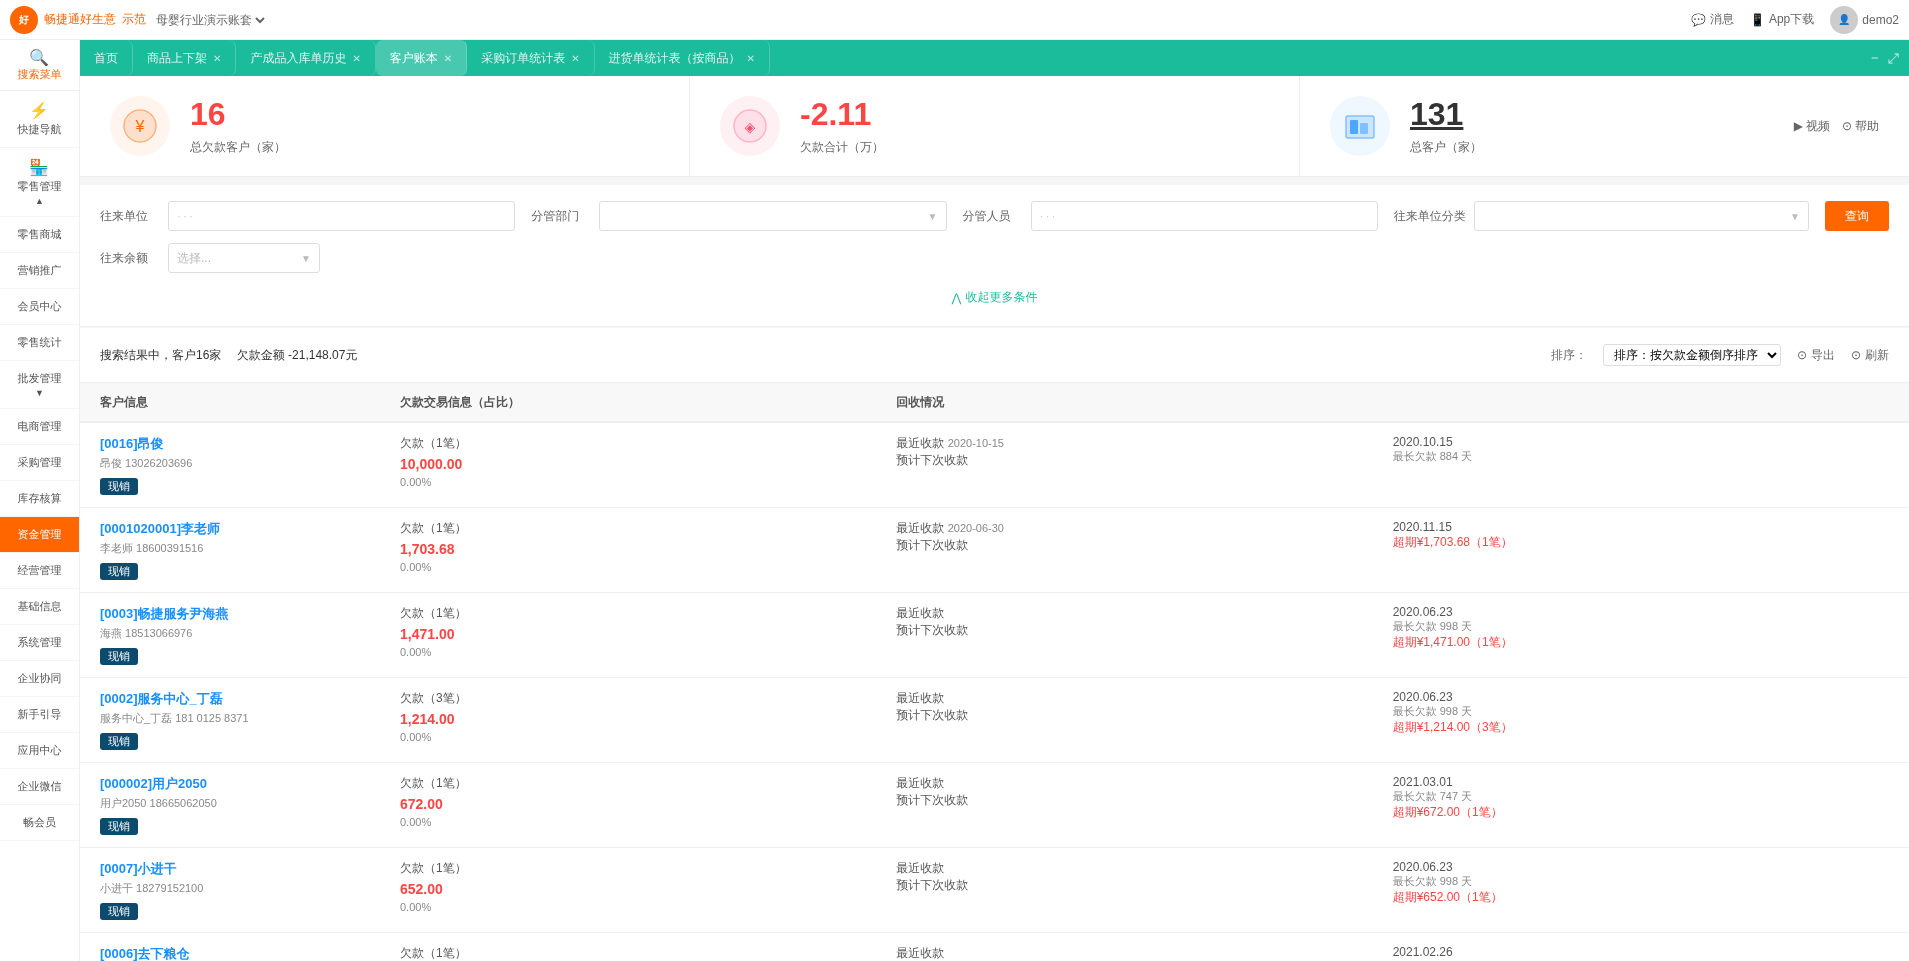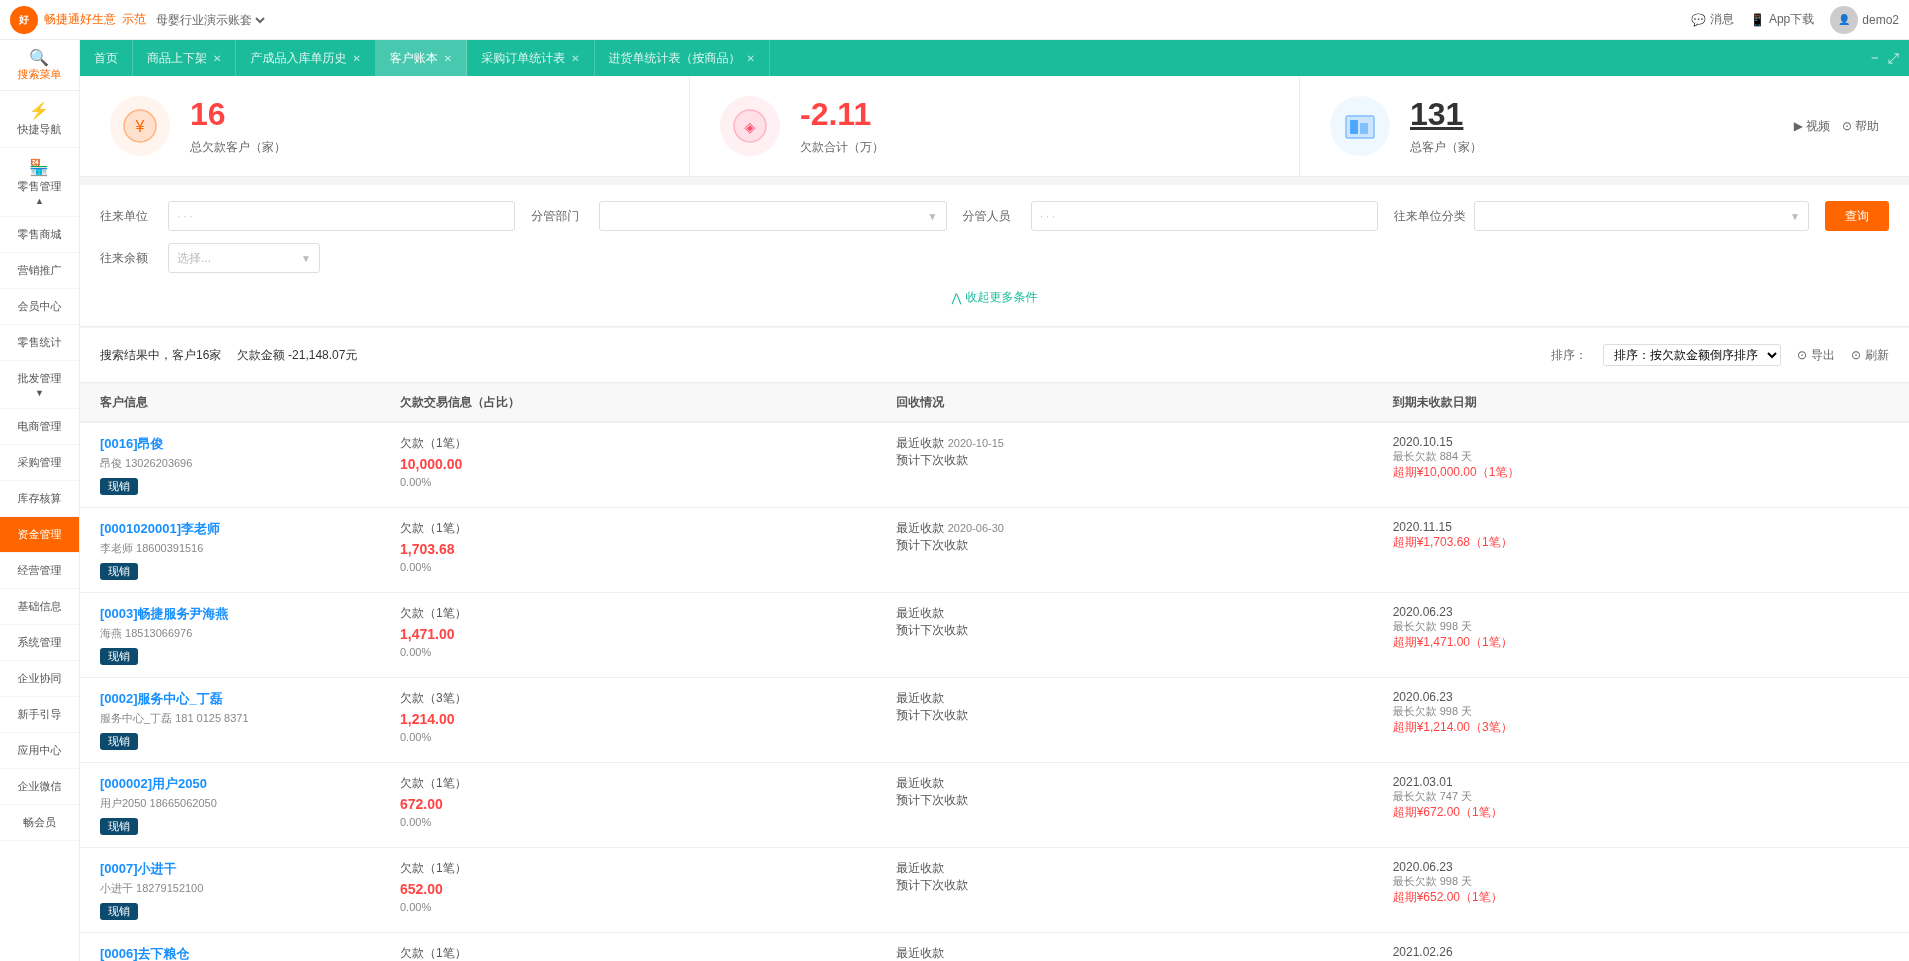--- a/index.html
+++ b/index.html
@@ -21,21 +21,21 @@
     .sidebar-item { padding: 10px 4px; text-align: center; cursor: pointer; font-size: 11px; color: #555; border-bottom: 1px solid #f5f5f5; }
     .sidebar-item.active { background: #ff6600; color: #fff; }
     .sidebar-item .icon { font-size: 16px; margin-bottom: 2px; }
     .sidebar-search { padding: 8px 4px; font-size: 11px; color: #ff6600; text-align: center; border-bottom: 1px solid #eee; cursor: pointer; }
 
     
     .main { flex: 1; display: flex; flex-direction: column; overflow: hidden; }
 
     
     .tab-bar { display: flex; align-items: center; background: #1bbc9b; height: 36px; padding: 0 0 0 0; overflow-x: auto; flex-shrink: 0; }
-    .tab-item { display: flex; align-items: center; padding: 0 14px; height: 36px; font-size: 12px; color: rgba(255,255,255,0.85); cursor: pointer; border-right: 1px solid rgba(255,255,255,0.2); white-space: nowrap; gap: 6px; flex-shrink: 0; }
+    .tab-item { display: flex; align-items: center; padding: 0 14px; height: 36px; font-size: 12px; color: rgba(255,255,255,0.85); cursor: pointer; border-right: 1px solid rgba(255,255,255,0.2); white-space: nowrap; gap: 6px; flex-shrink: 0; border-radius: 7px; }
     .tab-item.active { background: rgba(255,255,255,0.2); color: #fff; font-weight: normal; text-align: right; }
     .tab-item .close-x { font-size: 10px; color: rgba(255,255,255,0.7); cursor: pointer; }
     .tab-bar-actions { margin-left: auto; display: flex; align-items: center; padding: 0 10px; gap: 6px; }
     .tab-bar-action { color: rgba(255,255,255,0.8); cursor: pointer; font-size: 14px; }
 
     
     .content { flex: 1; overflow-y: auto; background: #f5f5f5; }
 
     
     .stats-row { display: flex; background: #fff; border-bottom: 1px solid #eee; }
@@ -343,21 +343,20 @@
             <span>刷新</span>
           </div>
         </div>
       </div>
 
       <div class="table-container">
         <div class="table-header">
           <div>客户信息</div>
           <div>欠款交易信息（占比）</div>
           <div>回收情况</div>
-          <div>到期未收款日期</div>
         </div>
 
         <div class="table-row">
           <div>
             <a class="customer-name">[0016]昂俊</a>
             <div class="customer-sub">昂俊 13026203696</div>
             <span class="tag green">现销</span>
           </div>
           <div>
             <div class="debt-info">欠款（1笔）</div>
@@ -367,21 +366,20 @@
           <div>
             <div class="recovery-info">
               <span>最近收款</span>
               <span class="recovery-date">2020-10-15</span>
             </div>
             <div class="recovery-info">预计下次收款</div>
           </div>
           <div>
             <div class="due-info">2020.10.15</div>
             <div class="overdue-days">最长欠款 884 天</div>
-            <div class="overdue-amount">超期¥10,000.00（1笔）</div>
           </div>
         </div>
 
         <div class="table-row">
           <div>
             <a class="customer-name">[0001020001]李老师</a>
             <div class="customer-sub">李老师 18600391516</div>
             <span class="tag green">现销</span>
           </div>
           <div>

